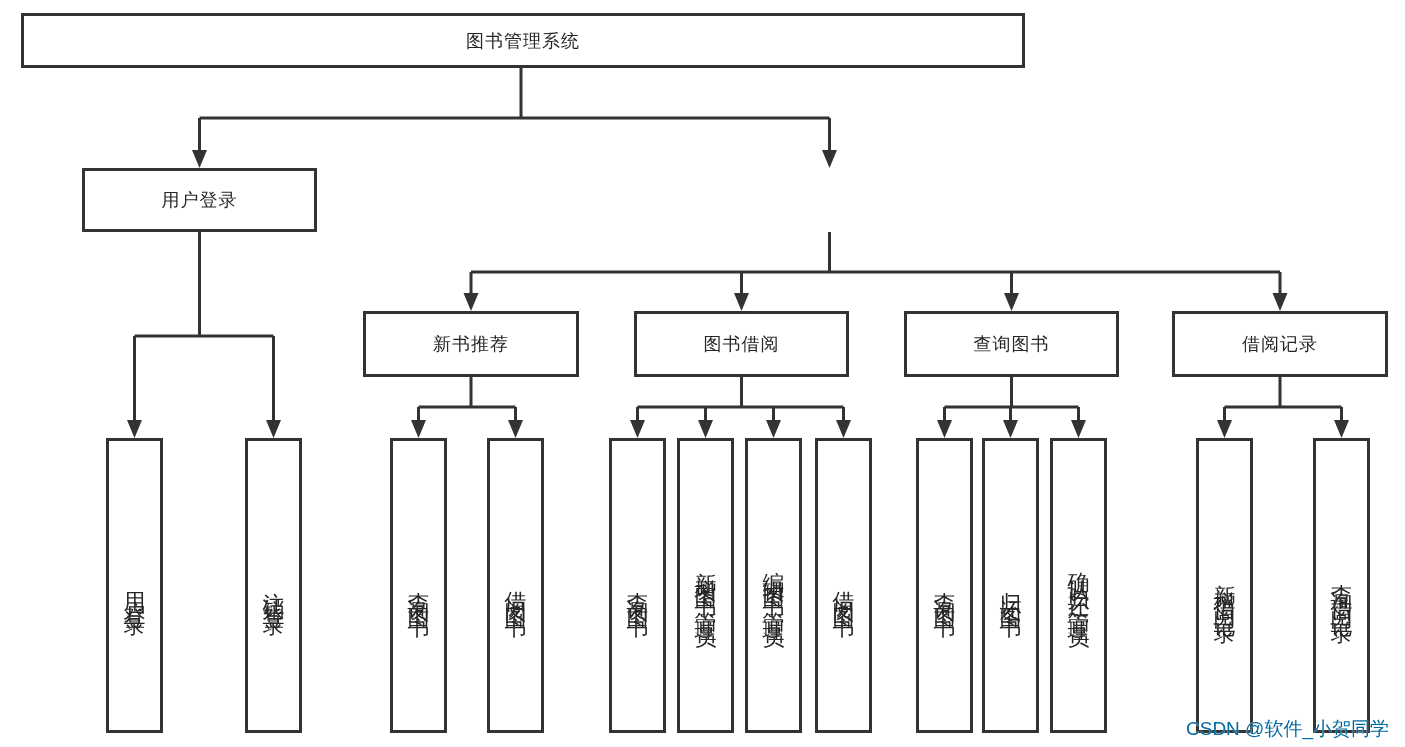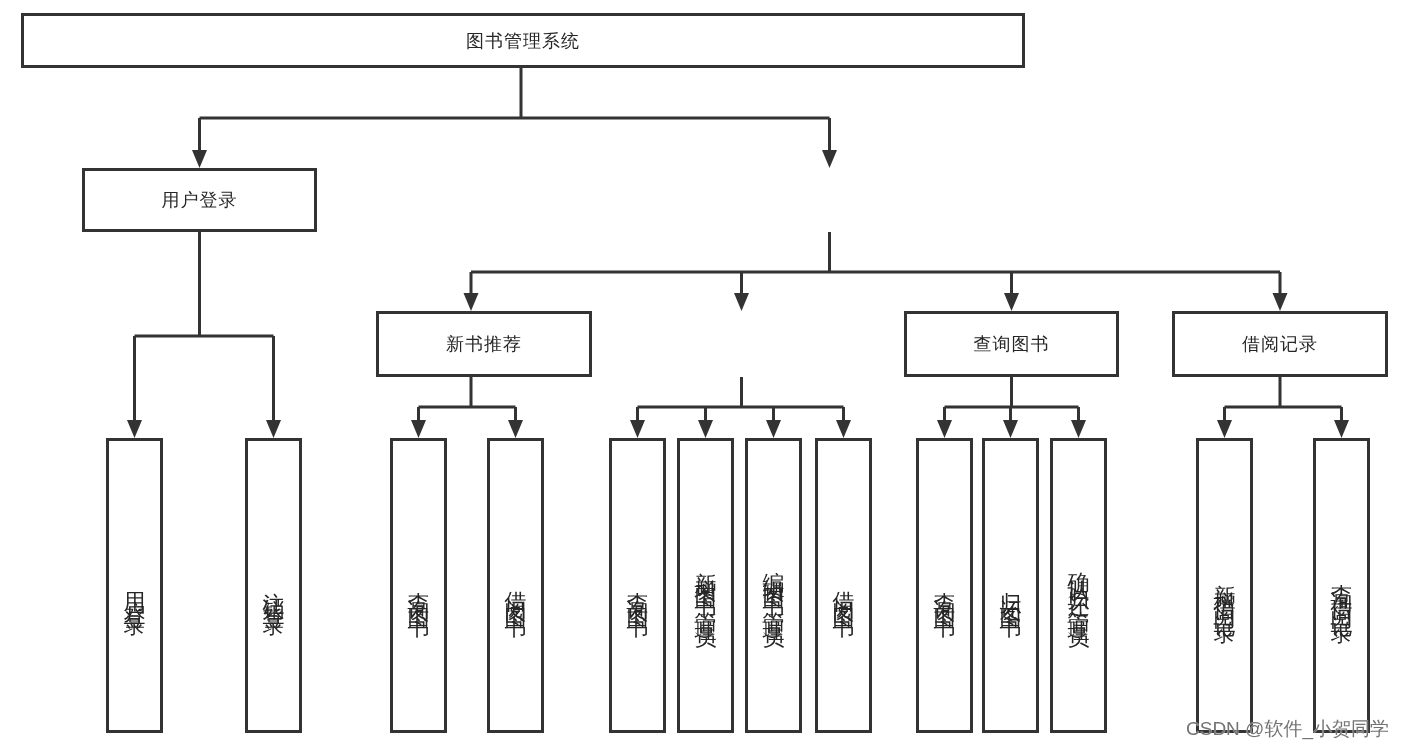--- a/index.html
+++ b/index.html
@@ -39,21 +39,21 @@
     font-size: 22px;
     letter-spacing: 8px;
     padding-top: 8px;
     line-height: 1;
   }
   .watermark {
     position: absolute;
     left: 1186px;
     top: 716px;
     z-index: 5;
-    color: #737373;
+    color: #0369a1;
     font-size: 19px;
     white-space: nowrap;
     text-shadow: 0 0 1px #ffffff;
   }
 </style>
 </head>
 <body>
 
 <div class="canvas">
 
@@ -118,21 +118,22 @@
     <g fill="#333333" stroke="none">
       <polygon points="1217,420 1232,420 1224.5,438"></polygon>
       <polygon points="1334,420 1349,420 1341.5,438"></polygon>
     </g>
   </svg>
 
   <div class="node hbox" style="left:21px; top:13px; width:1004px; height:55px;">图书管理系统</div>
 
   <div class="node hbox" style="left:82px; top:168px; width:235px; height:64px;">用户登录</div>
 
-  <div class="node hbox" style="left:363px; top:311px; width:216px; height:66px;margin-left:13px;">新书推荐</div>
+  <div class="node hbox" style="left:363px; top:311px; width:216px; height:66px;">新书推荐</div>
+  <div class="node hbox" style="left:634px; top:311px; width:215px; height:66px;">图书借阅</div>
   <div class="node hbox" style="left:904px; top:311px; width:215px; height:66px;">查询图书</div>
   <div class="node hbox" style="left:1172px; top:311px; width:216px; height:66px;">借阅记录</div>
 
   <div class="node vbox" style="left:106px; top:438px; width:57px; height:295px;">用户登录</div>
   <div class="node vbox" style="left:245px; top:438px; width:57px; height:295px;">注销登录</div>
 
   <div class="node vbox" style="left:390px; top:438px; width:57px; height:295px;">查询图书</div>
   <div class="node vbox" style="left:487px; top:438px; width:57px; height:295px;">借阅图书</div>
 
   <div class="node vbox" style="left:609px; top:438px; width:57px; height:295px;">查询图书</div>

